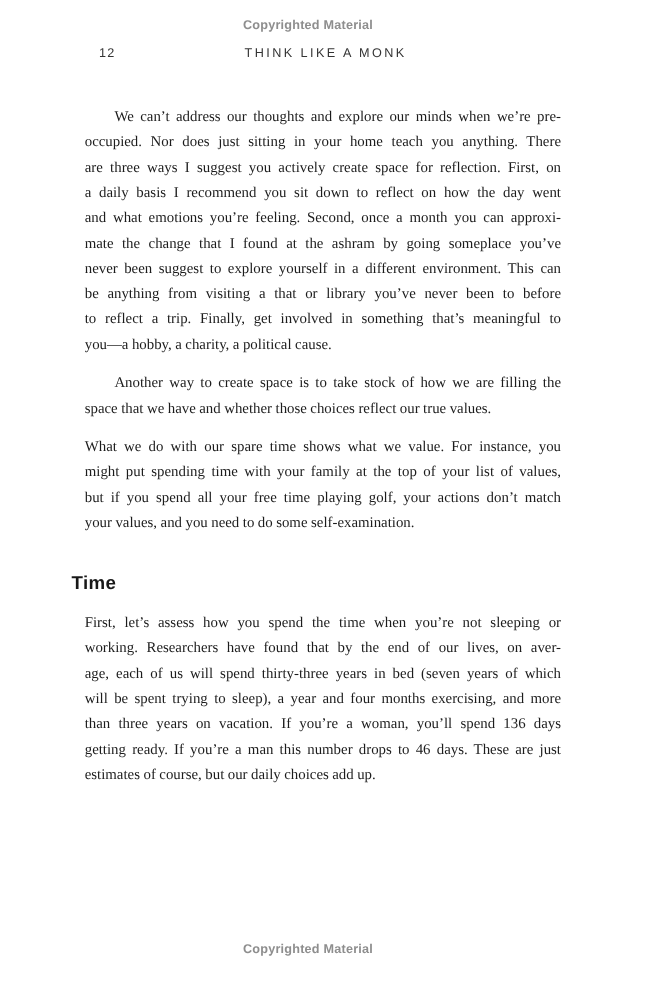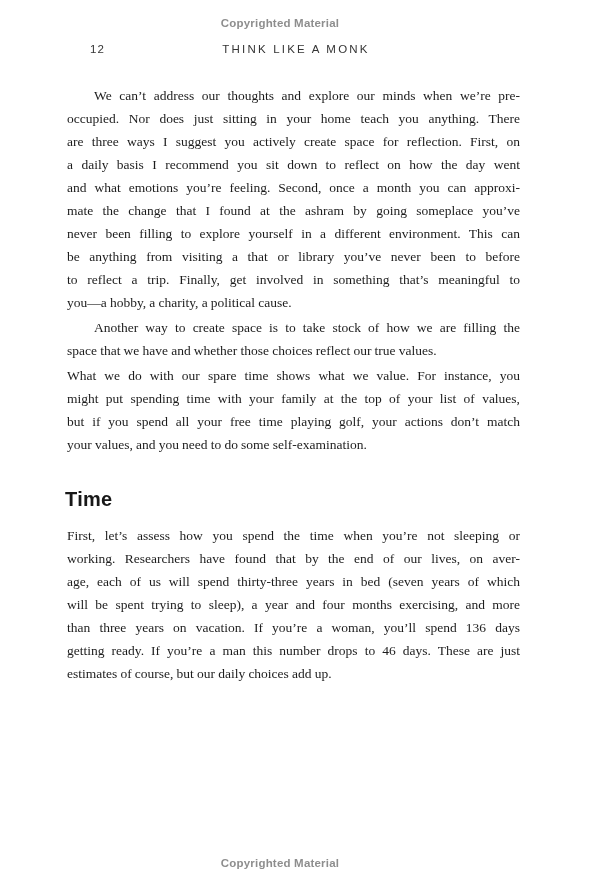--- a/index.html
+++ b/index.html
@@ -52,21 +52,21 @@
     position: absolute;
     left: 65px;
     top: 82px;
     width: 457px;
     font-size: 13.5px;
     line-height: 23px;
     color: #1c1c1c;
     word-spacing: -0.2px;
   }
 
-  .paragraph { margin: 2px; }
+  .paragraph { margin: 12px; }
 
   .line {
     text-align: justify;
     text-align-last: justify;
   }
   .line.last { text-align-last: left; }
   .line.indent-first { text-indent: 27px; }
 
   .section-heading {
     font-family: "Liberation Sans", sans-serif;
@@ -75,21 +75,21 @@
     letter-spacing: 2.5px;
     text-align: center;
     color: #181818;
     line-height: 17px;
     margin: 24px 0 17px 0;
   }
 
   .subsection-heading {
     font-family: "Liberation Sans", sans-serif;
     font-weight: bold;
-    font-size: 20px;
+    font-size: 17px;
     letter-spacing: 0.3px;
     color: #181818;
     line-height: 15px;
     margin: 36px 0 17px 0;
   }
 
   em { font-style: italic; }
 </style>
 </head>
 <body>
@@ -104,21 +104,21 @@
   </div>
 
   <div class="body-text">
       <div class="paragraph">
         <div class="line indent-first">We can’t address our thoughts and explore our minds when we’re pre-</div>
         <div class="line">occupied. Nor does just sitting in your home teach you anything. There</div>
         <div class="line">are three ways I suggest you actively create space for reflection. First, on</div>
         <div class="line">a daily basis I recommend you sit down to reflect on how the day went</div>
         <div class="line">and what emotions you’re feeling. Second, once a month you can approxi-</div>
         <div class="line">mate the change that I found at the ashram by going someplace you’ve</div>
-        <div class="line">never been filling to explore yourself in a different environment. This can</div>
+        <div class="line">never been suggest to explore yourself in a different environment. This can</div>
         <div class="line">be anything from visiting a that or library you’ve never been to before</div>
         <div class="line">to reflect a trip. Finally, get involved in something that’s meaningful to</div>
         <div class="line last">you—a hobby, a charity, a political cause.</div>
       </div>
       <div class="paragraph">
         <div class="line indent-first">Another way to create space is to take stock of how we are filling the</div>
         <div class="line last">space that we have and whether those choices reflect our true values.</div>
       </div>
       <div class="paragraph">
         <div class="line">What we do with our spare time shows what we value. For instance, you</div>

